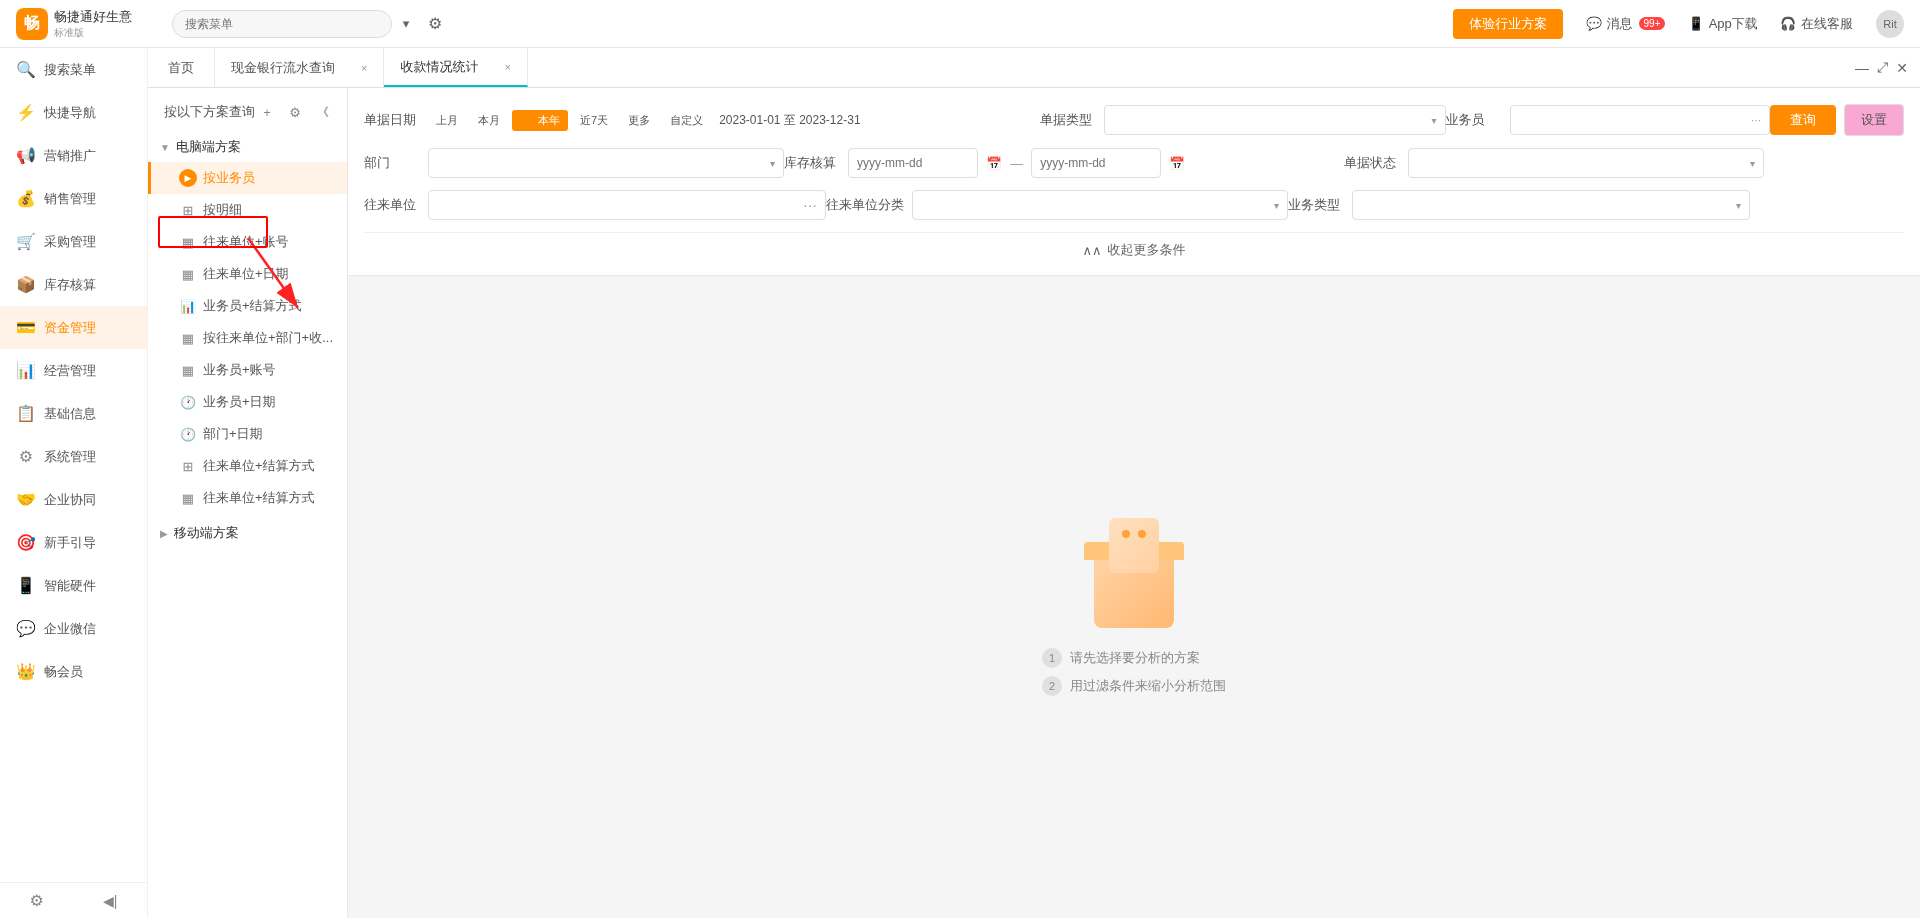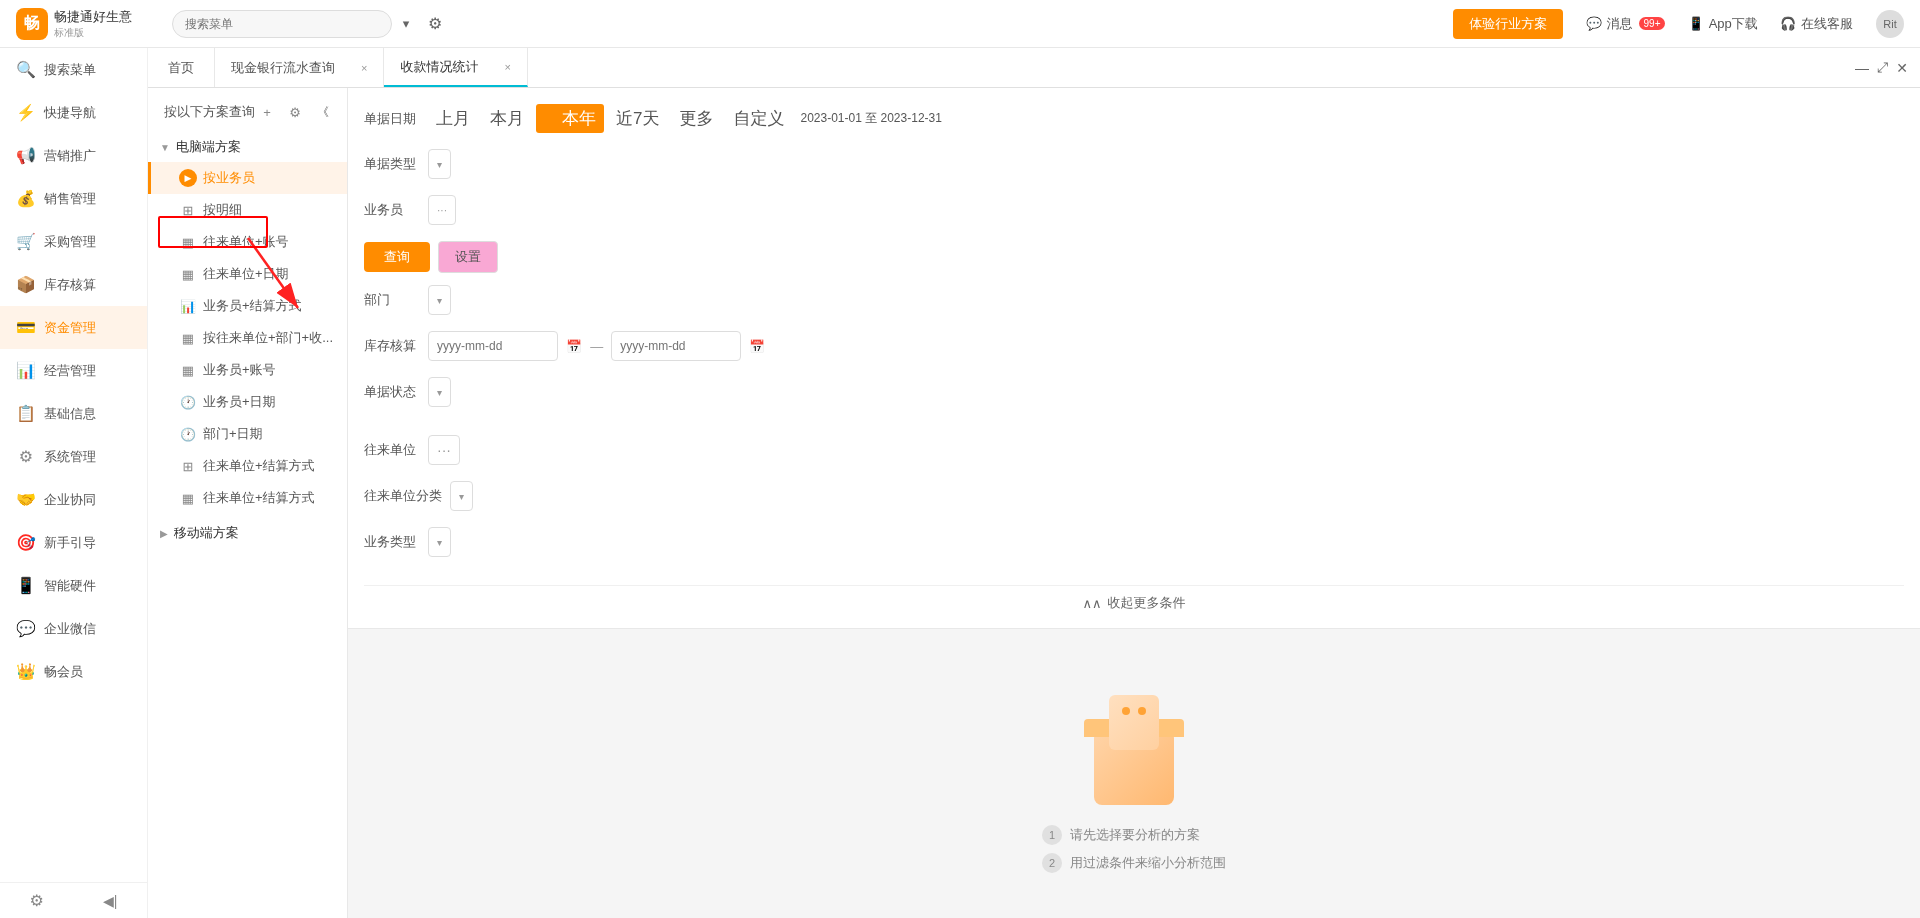--- a/index.html
+++ b/index.html
@@ -209,32 +209,31 @@
       color: #ff8c00; cursor: pointer; font-size: 13px;
     }
 
     
     .filter-area {
       background: #fff;
       padding: 16px 16px 8px 16px;
       border-bottom: 1px solid #e8e8e8;
     }
     .filter-row {
-      display: flex; align-items: flex-start; gap: 16px;
+      display: flex; align-items: center; 
       margin-bottom: 12px;
-      flex-direction: column;
     }
     .filter-group {
       display: flex; align-items: center; gap: 8px;
       flex: 1;
     }
     .filter-label { color: #555; font-size: 13px; white-space: nowrap; min-width: 56px; }
     .date-tabs { display: flex; align-items: center; gap: 4px; }
     .date-tab {
-      padding: 3px 8px; font-size: 17px; cursor: pointer;
+      padding: 3px 8px; font-size: 11px; cursor: pointer;
       color: #555; border-radius: 3px;
     }
     .date-tab.active {
       background: #ff8c00; color: white; border-radius: 3px; padding-left: 26px;
     }
     .date-range { font-size: 12px; color: #555; }
     .filter-select {
       flex: 1; height: 30px;
       border: 1px solid #ddd; border-radius: 4px;
       padding: 0 8px; font-size: 13px; color: #555;

